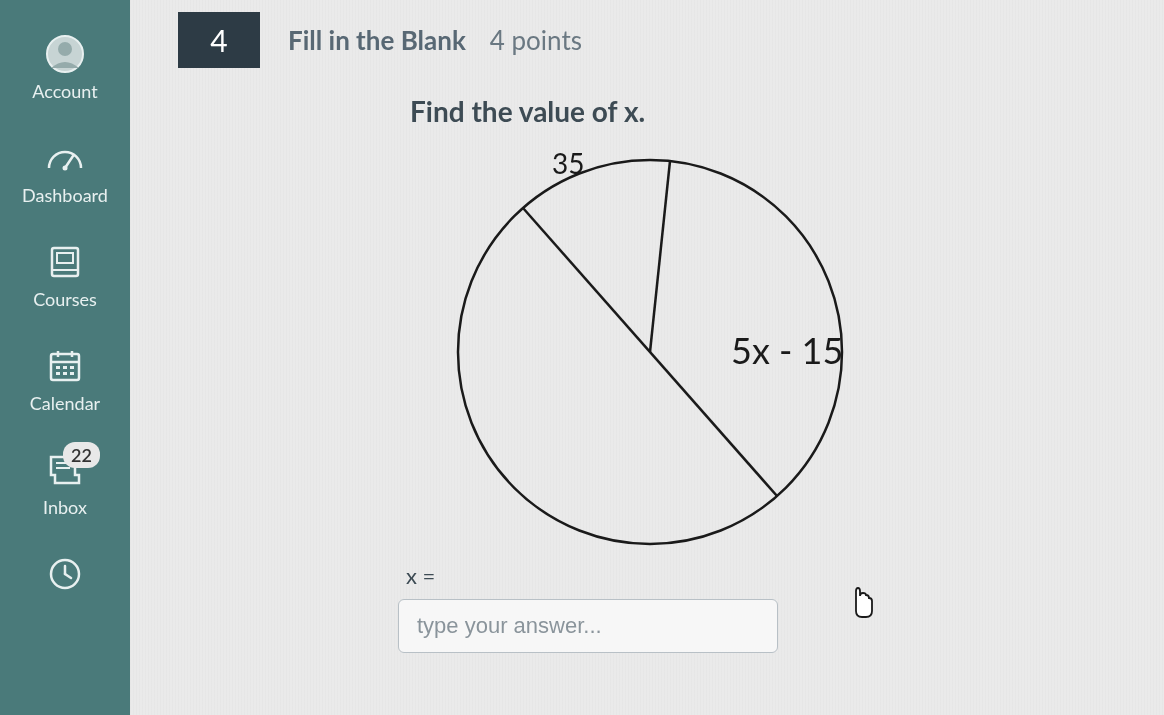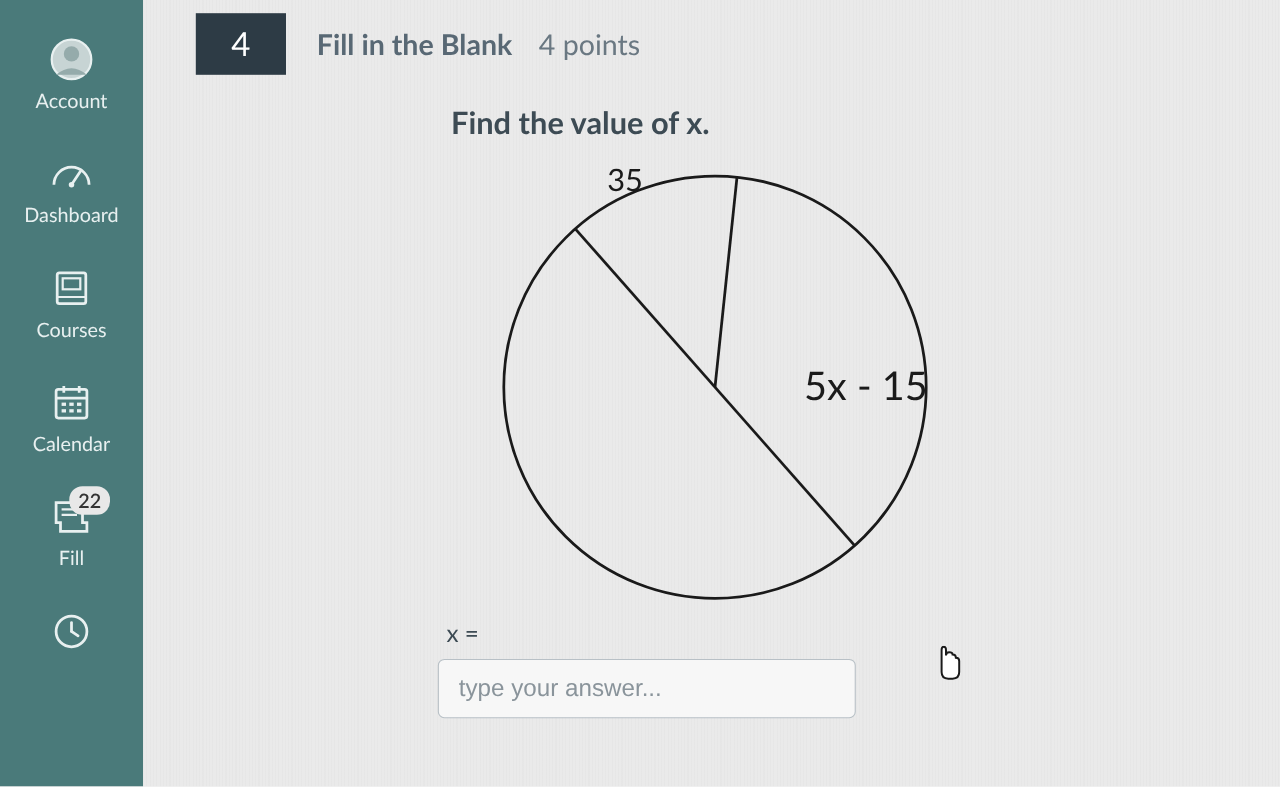--- a/index.html
+++ b/index.html
@@ -210,21 +210,21 @@
 
   <div class="sidebar-item">
     <span class="badge">22</span>
     <span class="icon">
       <svg width="36" height="34" viewBox="0 0 36 34">
         <path d="M 4 4 L 28 4 L 28 22 L 32 22 L 32 30 L 8 30 L 8 22 L 4 22 Z" fill="none" stroke="#e8f0f0" stroke-width="2.5"></path>
         <line x1="9" y1="10" x2="23" y2="10" stroke="#e8f0f0" stroke-width="2"></line>
         <line x1="9" y1="15" x2="23" y2="15" stroke="#e8f0f0" stroke-width="2"></line>
       </svg>
     </span>
-    <span class="label">Fill</span>
+    <span class="label">Inbox</span>
   </div>
 
   <div class="sidebar-item">
     <span class="icon">
       <svg width="36" height="36" viewBox="0 0 36 36">
         <circle cx="18" cy="18" r="14" fill="none" stroke="#e8f0f0" stroke-width="2.5"></circle>
         <line x1="18" y1="18" x2="18" y2="10" stroke="#e8f0f0" stroke-width="2.5" stroke-linecap="round"></line>
         <line x1="18" y1="18" x2="24" y2="22" stroke="#e8f0f0" stroke-width="2.5" stroke-linecap="round"></line>
       </svg>
     </span>

